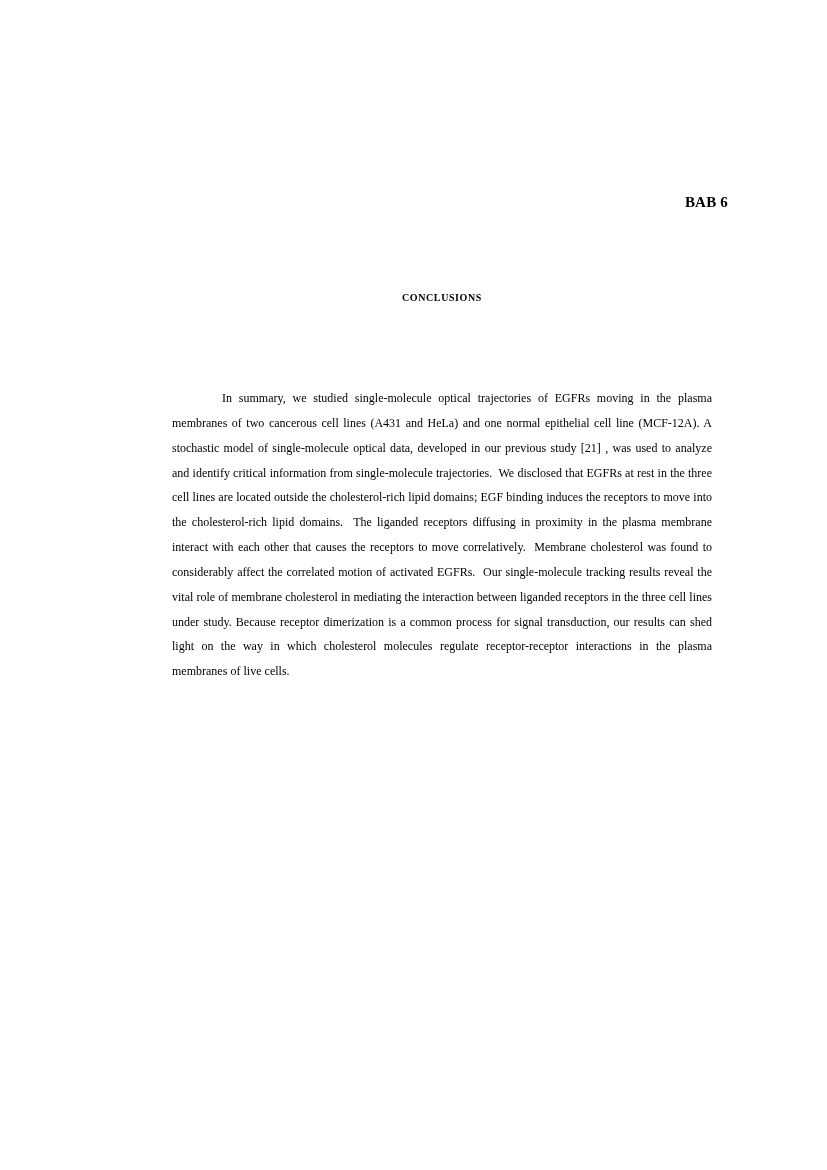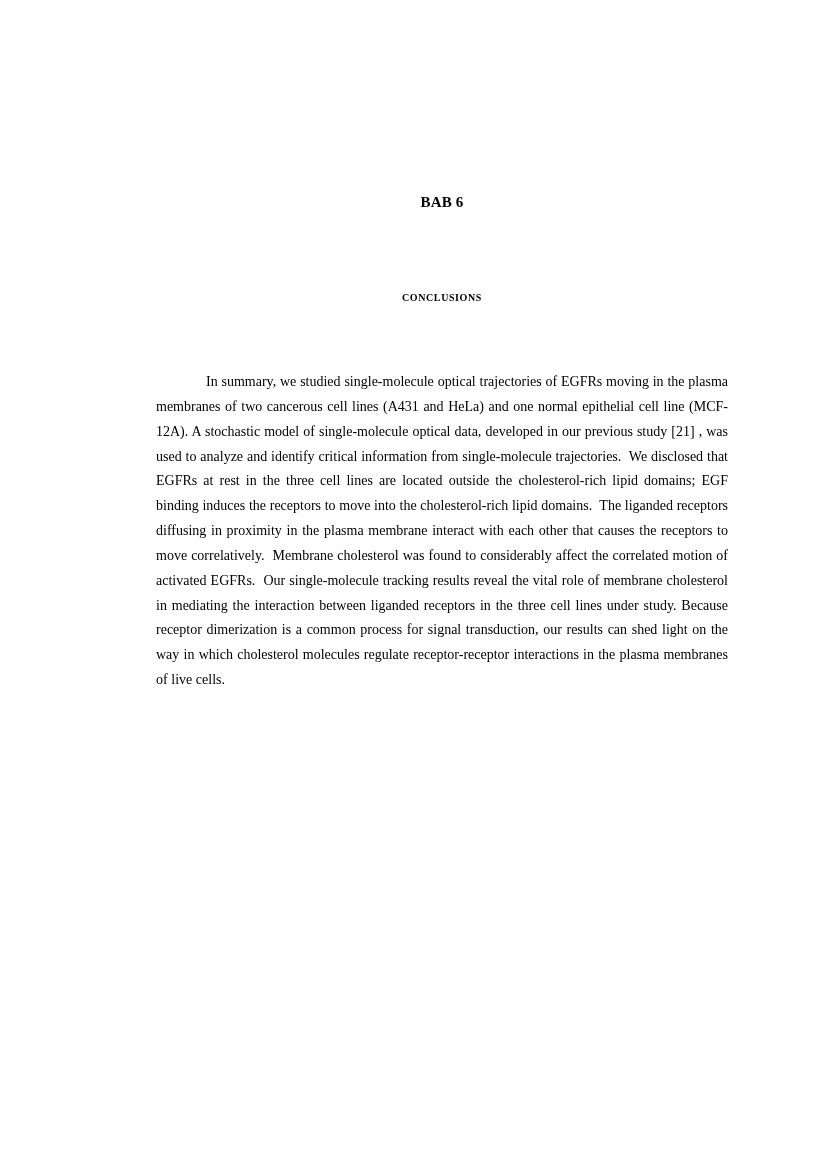--- a/index.html
+++ b/index.html
@@ -28,21 +28,21 @@
     top: 0;
     width: 572px;
   }
 
   
   .chapter-label {
     position: absolute;
     left: 0;
     top: 193px;
     width: 572px;
-    text-align: center;
+    text-align: right;
     font-size: 15px;
     font-weight: bold;
     letter-spacing: 0.2px;
     line-height: 18px;
   }
 
   .chapter-title {
     position: absolute;
     left: 0;
     top: 282px;
@@ -56,22 +56,22 @@
 
   
   .body-block {
     position: absolute;
     left: 0;
     top: 370px;
     width: 572px;
   }
 
   .body-paragraph {
-    margin: 0;
-    font-size: 14px;
+    margin: 16px;
+    font-size: 12px;
     line-height: 24.85px;
     text-align: justify;
     text-justify: inter-word;
     text-indent: 50px;
     white-space: pre-wrap;
     word-spacing: 0.1px;
     hyphens: none;
   }
 </style>
 </head>

